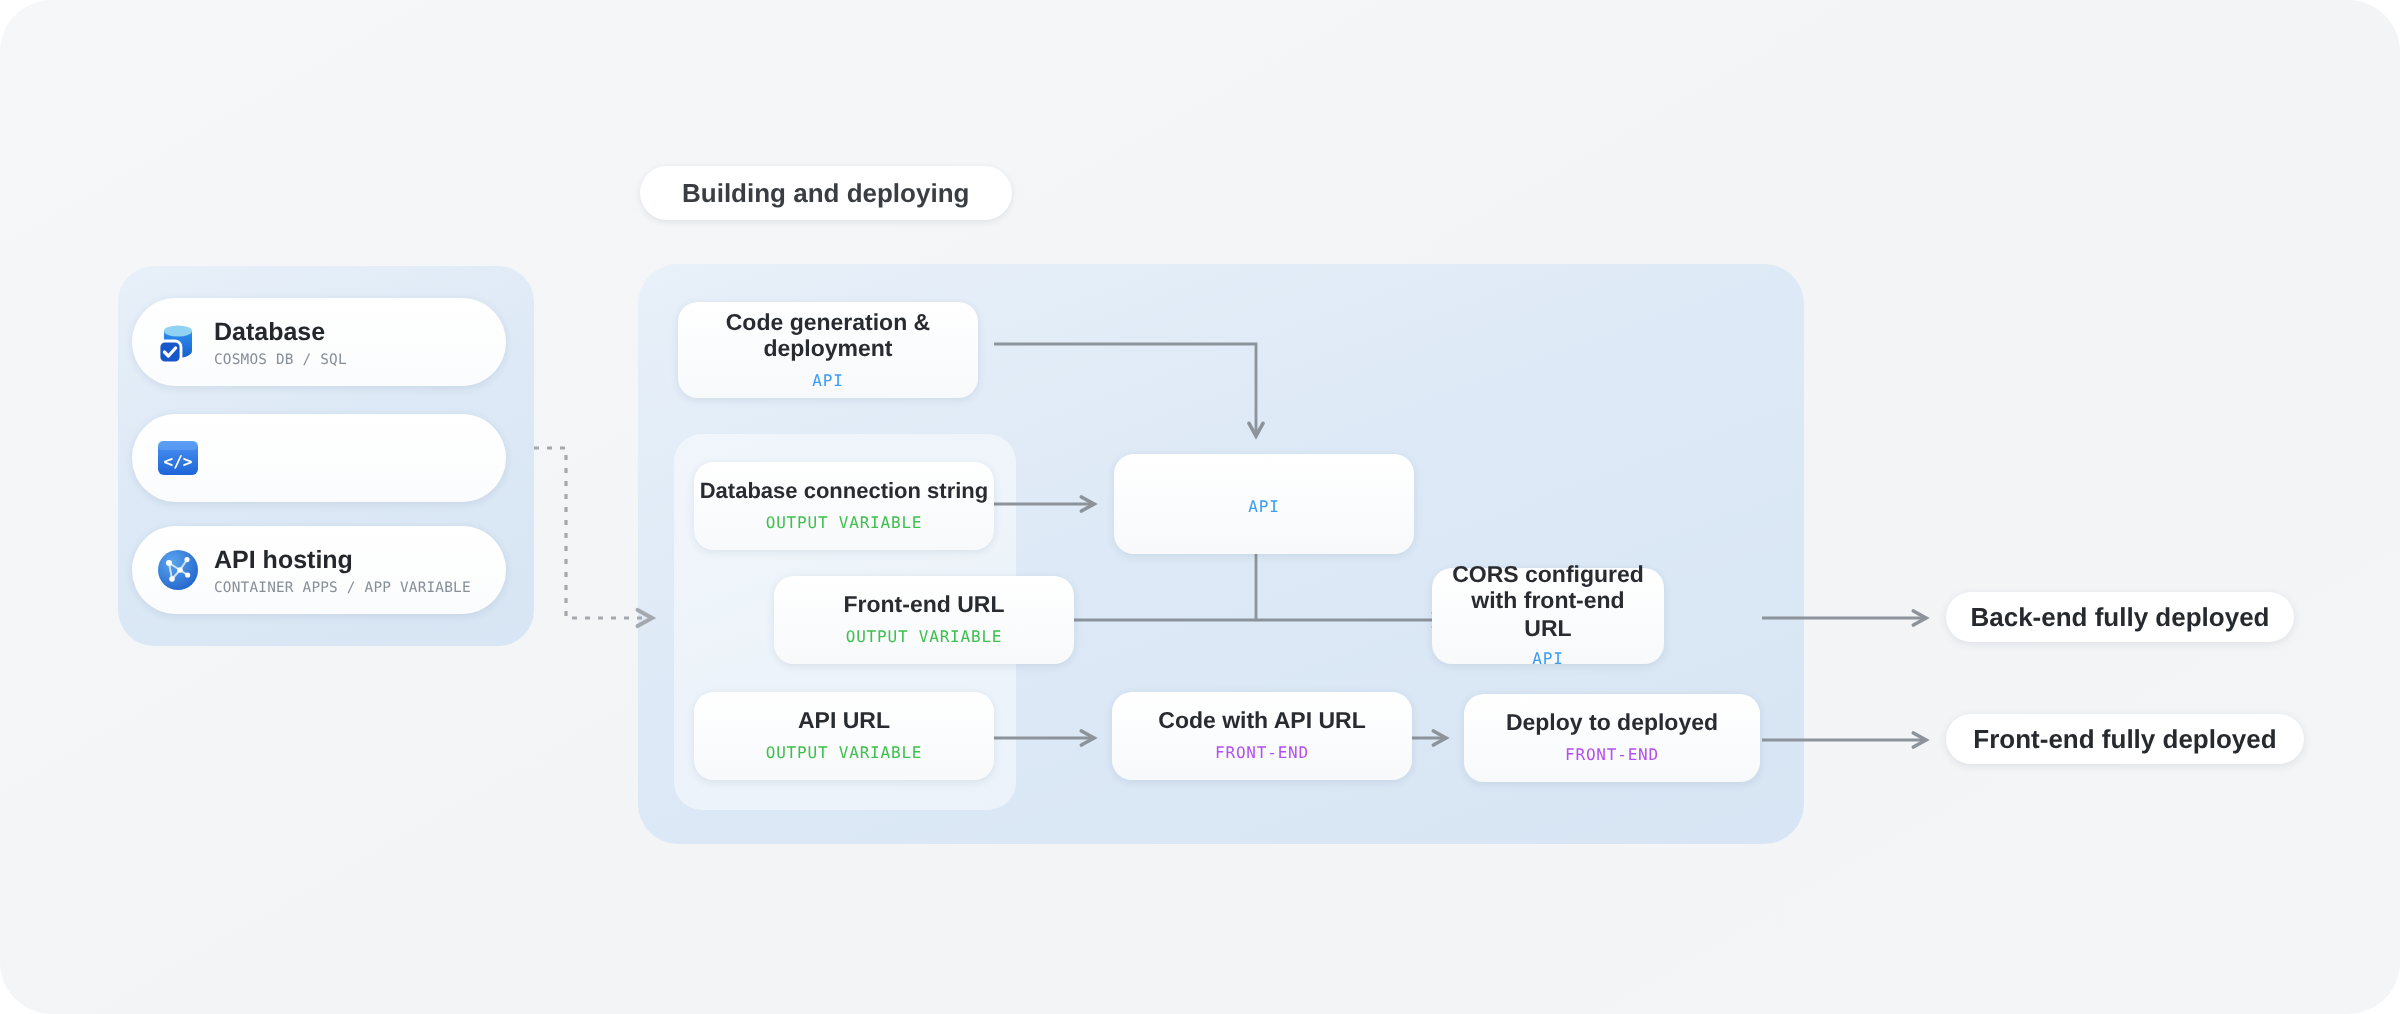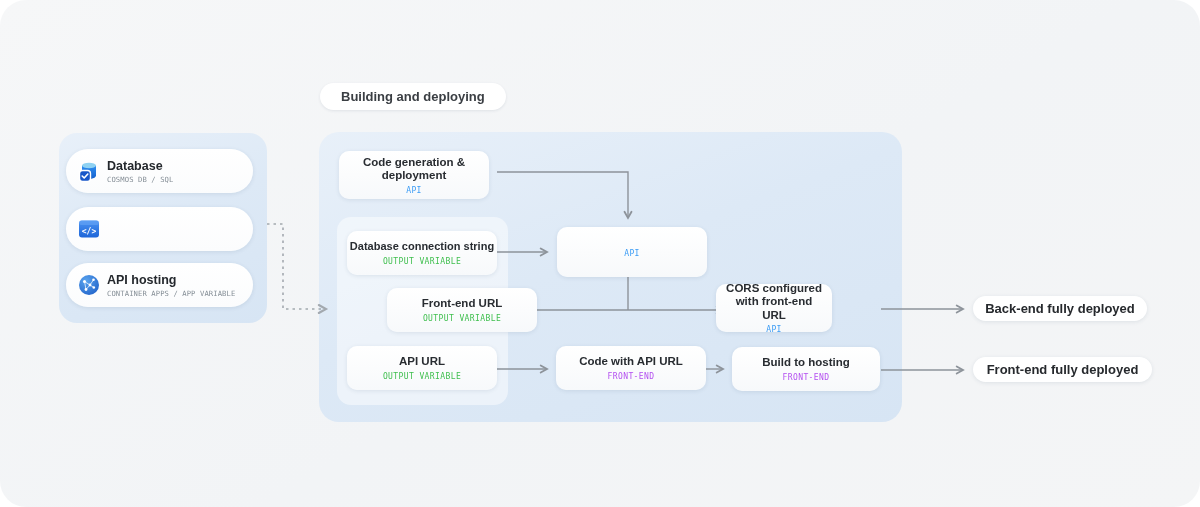--- a/index.html
+++ b/index.html
@@ -219,21 +219,21 @@
     <span class="flow-title">Code with API URL</span>
     <span class="flow-tag" style="color: rgb(180, 80, 240);">FRONT-END</span>
   </div>
 
   <div class="flow-card fc-cors">
     <span class="flow-title">CORS configured with front-end URL</span>
     <span class="flow-tag" style="color: rgb(59, 156, 245);">API</span>
   </div>
 
   <div class="flow-card fc-deploy">
-    <span class="flow-title">Build to hosting</span>
+    <span class="flow-title">Deploy to deployed</span>
     <span class="flow-tag" style="color: rgb(180, 80, 240);">FRONT-END</span>
   </div>
 
   <div class="outcome-pill outcome-backend">
     <span>Back-end fully deployed</span>
   </div>
   <div class="outcome-pill outcome-frontend">
     <span>Front-end fully deployed</span>
   </div>
 

